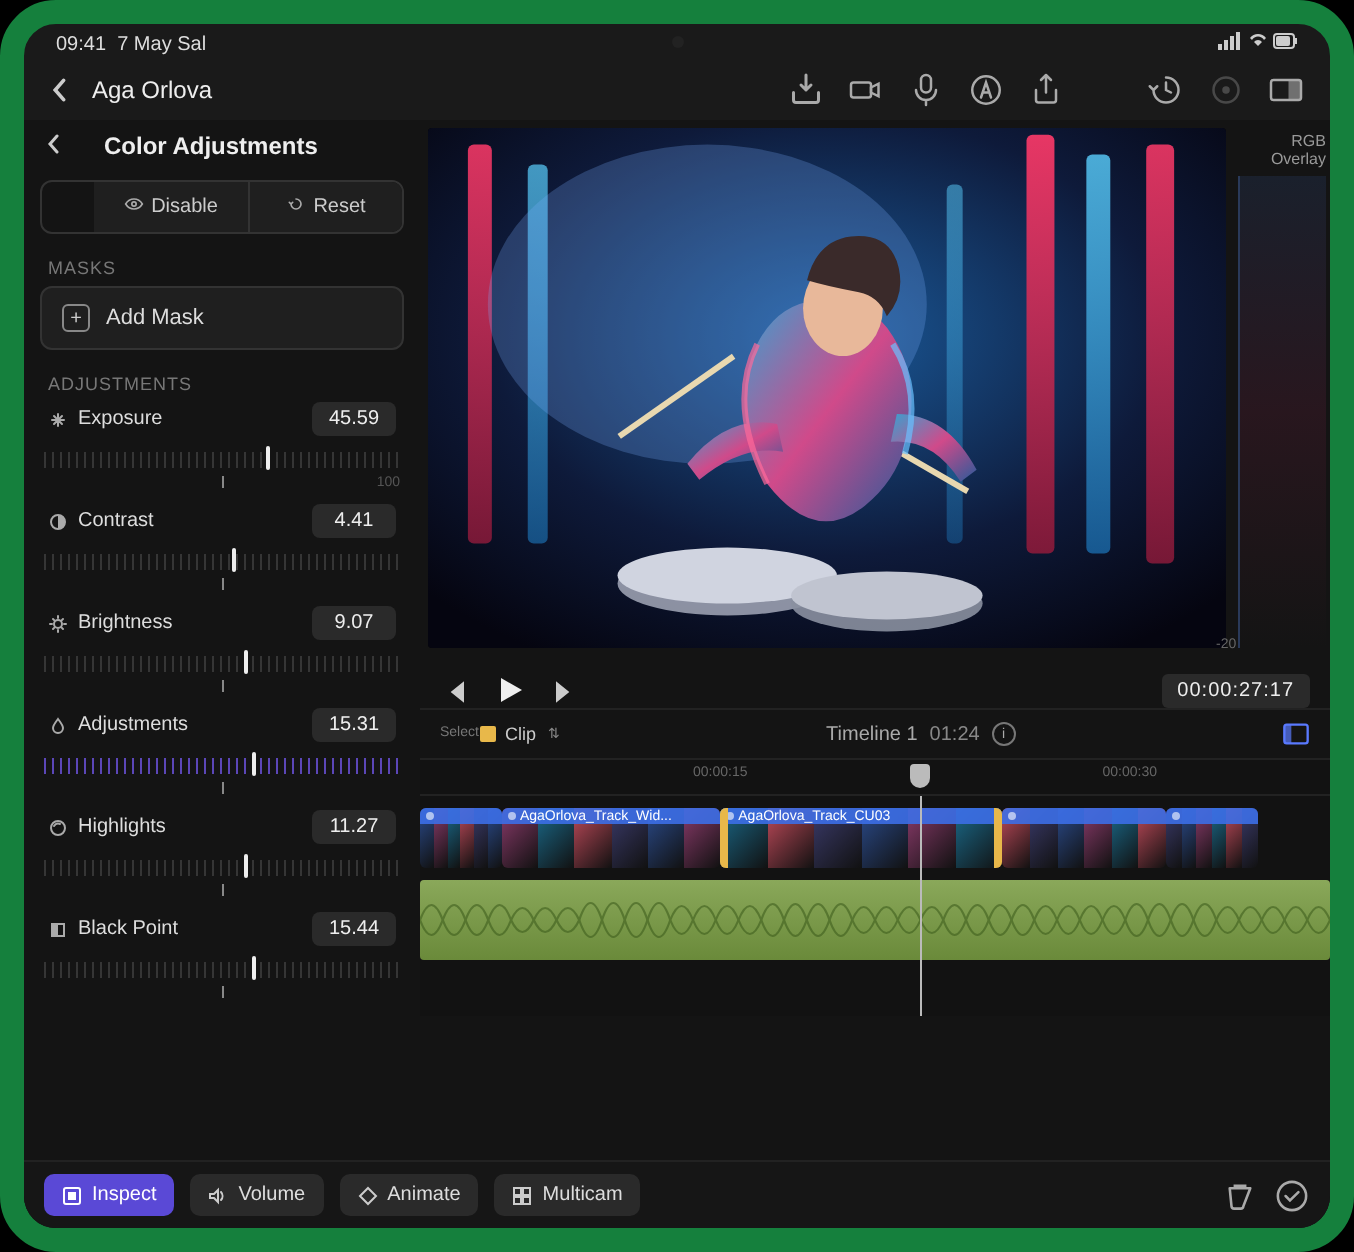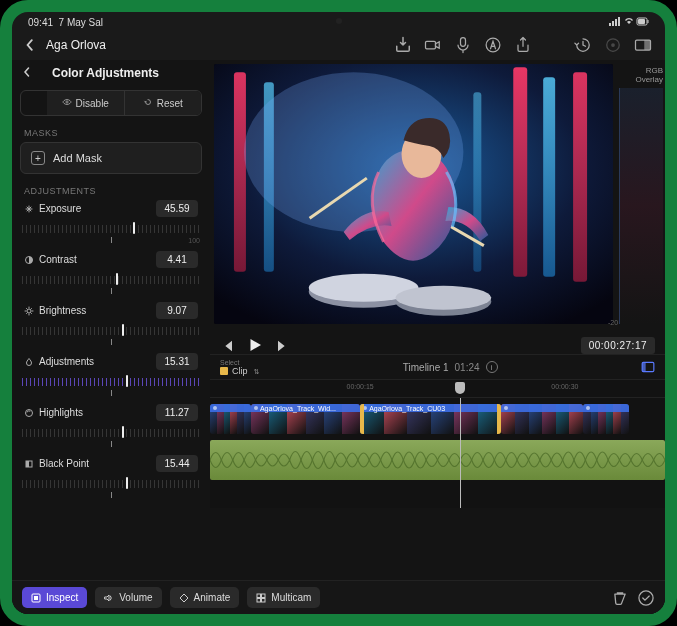--- a/index.html
+++ b/index.html
@@ -41,21 +41,21 @@
 .viewer-art { position: absolute; inset: 0; }
 .scopes { width: 48px; padding: 6px 2px 0; color: #888; font-size: 8px; display: flex; flex-direction: column; }
 .scopes .scope-title { text-align: right; padding-left: 2px; color: #999; }
 .scopes .scope-body { flex: 1; margin-top: 4px; background: linear-gradient(to bottom, rgba(40,60,100,0.3), rgba(100,30,60,0.25), rgba(20,20,20,0.8)); border-left: 1px solid #2a3a5a; position: relative; }
 .scopes .scope-axis { position: absolute; left: -12px; font-size: 7px; color: #666; }
 .transport { height: 30px; display: flex; align-items: flex-end; padding: 0 10px; gap: 10px; }
 .transport .tbtn { width: 16px; height: 16px; color: #ccc; cursor: pointer; display: flex; align-items: center; justify-content: center; }
 .transport .play { width: 18px; height: 18px; }
 .transport .tc { margin-left: auto; background: #2a2a2a; padding: 3px 8px; border-radius: 3px; color: #eee; font-size: 10px; font-variant-numeric: tabular-nums; letter-spacing: 0.5px; }
 .timeline-header { height: 26px; display: flex; align-items: center; padding: 0 10px; border-top: 1px solid #222; border-bottom: 1px solid #222; font-size: 10px; color: #aaa; }
-.timeline-header .select-group { display: flex; flex-direction: column; line-height: 1; gap: 1px; }
+.timeline-header .select-group { display: flex; line-height: 1; gap: 1px; }
 .timeline-header .select-label { font-size: 7px; color: #777; }
 .timeline-header .clip-chip { display: flex; align-items: center; gap: 4px; font-size: 9px; color: #ccc; }
 .timeline-header .clip-chip .swatch { width: 8px; height: 8px; background: #e8b84a; border-radius: 1px; }
 .timeline-header .tl-title { margin: 0 auto; display: flex; align-items: center; gap: 6px; }
 .timeline-header .tl-dur { color: #888; }
 .timeline-header .info { width: 12px; height: 12px; border: 1px solid #777; border-radius: 50%; display: inline-flex; align-items: center; justify-content: center; font-size: 7px; }
 .timeline-header .edge-icon { width: 14px; height: 14px; color: #5a7aff; cursor: pointer; }
 .ruler { height: 18px; position: relative; background: #121212; border-bottom: 1px solid #222; font-size: 7px; color: #666; }
 .ruler .rt { position: absolute; top: 3px; }
 .ruler .playhead-head { position: absolute; top: 2px; width: 10px; height: 12px; background: #bbb; border-radius: 2px 2px 5px 5px; transform: translateX(-50%); }

